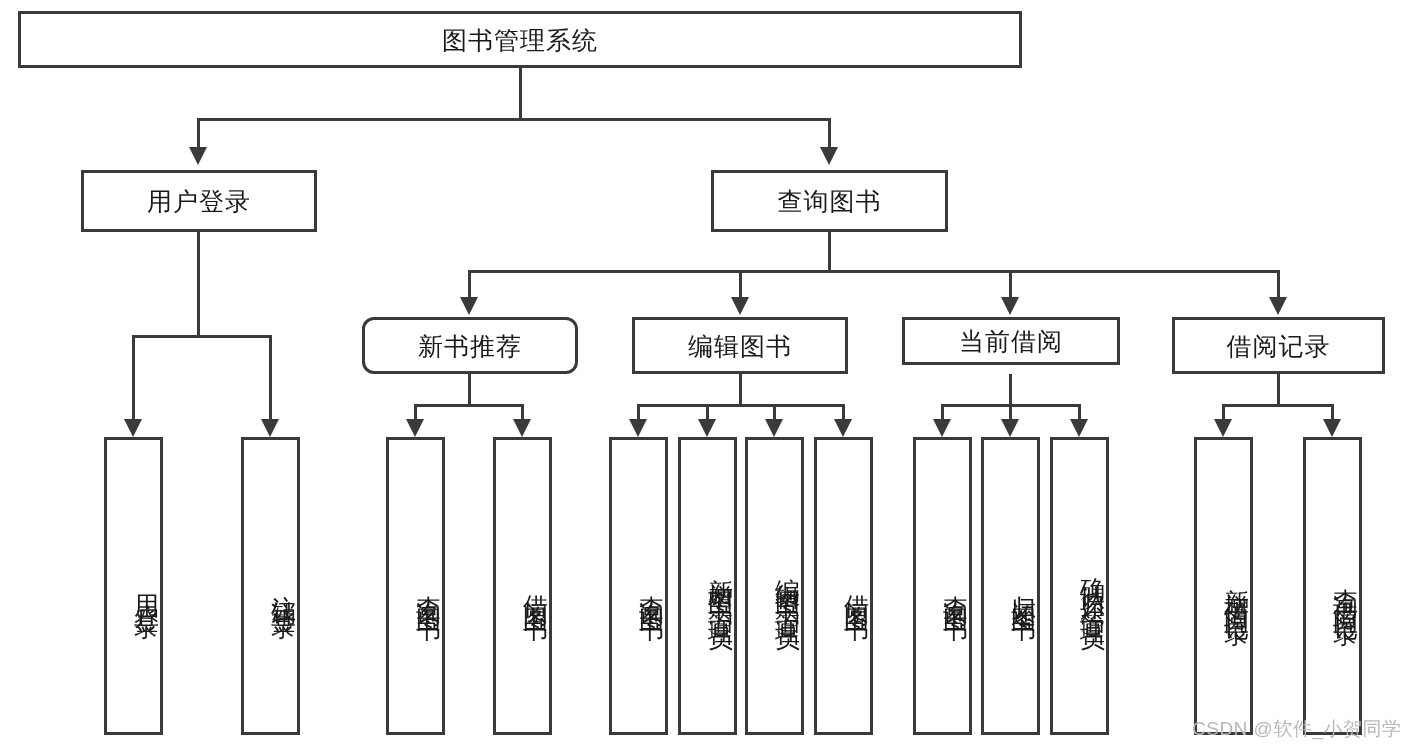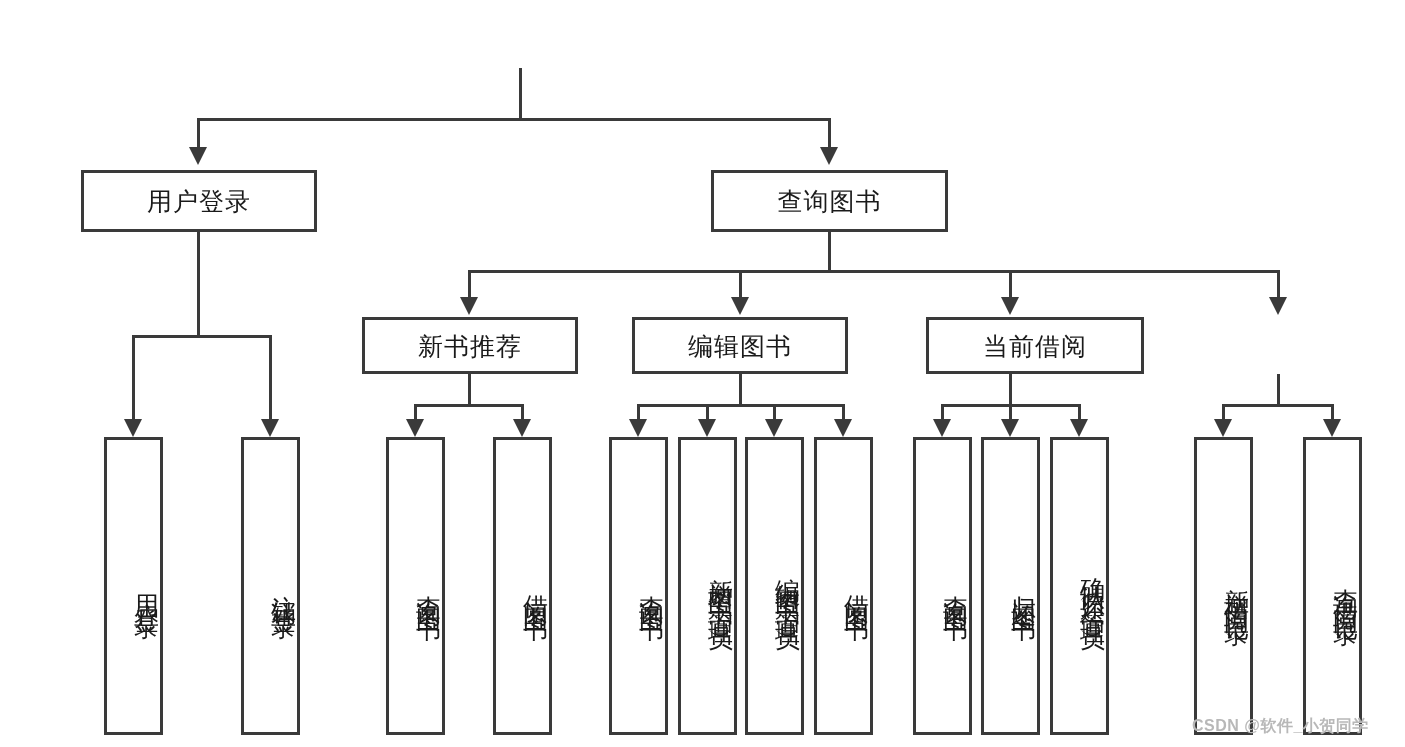--- a/index.html
+++ b/index.html
@@ -54,32 +54,34 @@
   .arrow {
     position: absolute;
     width: 0;
     height: 0;
     border-left: 9px solid transparent;
     border-right: 9px solid transparent;
     border-top: 18px solid #3a3a3a;
   }
   #watermark {
     position: absolute;
-    font-size: 16px;
+    font-size: 19px;
     color: #b8b8b8;
     white-space: nowrap;
     letter-spacing: 0.5px;
-    font-weight: bold;
   }
 </style>
 </head>
 <body>
 
 <div id="canvas">
 
+  <div class="node horiz" style="left:18px; top:11px; width:1004px; height:57px;">
+    <span>图书管理系统</span>
+  </div>
 
   <div class="conn vline" style="left:519px; top:68px; width:3px; height:50px;"></div>
 
   <div class="conn hline" style="left:197px; top:118px; width:634px; height:3px;"></div>
 
   <div class="conn vline" style="left:197px; top:118px; width:3px; height:30px;"></div>
   <div class="arrow" style="left:189px; top:147px;"></div>
   <div class="conn vline" style="left:828px; top:118px; width:3px; height:30px;"></div>
   <div class="arrow" style="left:820px; top:147px;"></div>
 
@@ -101,28 +103,31 @@
   <div class="conn hline" style="left:468px; top:270px; width:812px; height:3px;"></div>
   <div class="conn vline" style="left:468px; top:270px; width:3px; height:28px;"></div>
   <div class="arrow" style="left:460px; top:297px;"></div>
   <div class="conn vline" style="left:739px; top:270px; width:3px; height:28px;"></div>
   <div class="arrow" style="left:731px; top:297px;"></div>
   <div class="conn vline" style="left:1009px; top:270px; width:3px; height:28px;"></div>
   <div class="arrow" style="left:1001px; top:297px;"></div>
   <div class="conn vline" style="left:1277px; top:270px; width:3px; height:28px;"></div>
   <div class="arrow" style="left:1269px; top:297px;"></div>
 
-  <div class="node horiz" style="left:362px; top:317px; width:216px; height:57px;">
+  <div class="node horiz" style="left:362px; top:317px; width:216px; height:57px;border-radius:12px;">
     <span>新书推荐</span>
   </div>
   <div class="node horiz" style="left:632px; top:317px; width:216px; height:57px;">
     <span>编辑图书</span>
   </div>
-  <div class="node horiz" style="left:902px; top:317px; width:218px; height:57px;margin-left:24px;">
+  <div class="node horiz" style="left:902px; top:317px; width:218px; height:48px;">
     <span>当前借阅</span>
+  </div>
+  <div class="node horiz" style="left:1172px; top:317px; width:213px; height:57px;">
+    <span>借阅记录</span>
   </div>
 
   <div class="conn vline" style="left:468px; top:374px; width:3px; height:32px;"></div>
   <div class="conn hline" style="left:414px; top:404px; width:110px; height:3px;"></div>
   <div class="conn vline" style="left:414px; top:404px; width:3px; height:16px;"></div>
   <div class="arrow" style="left:406px; top:419px;"></div>
   <div class="conn vline" style="left:521px; top:404px; width:3px; height:16px;"></div>
   <div class="arrow" style="left:513px; top:419px;"></div>
 
   <div class="conn vline" style="left:739px; top:374px; width:3px; height:32px;"></div>

